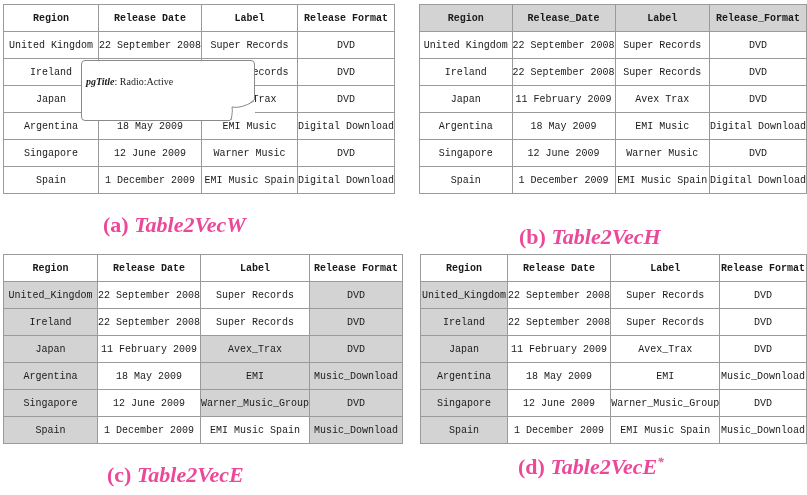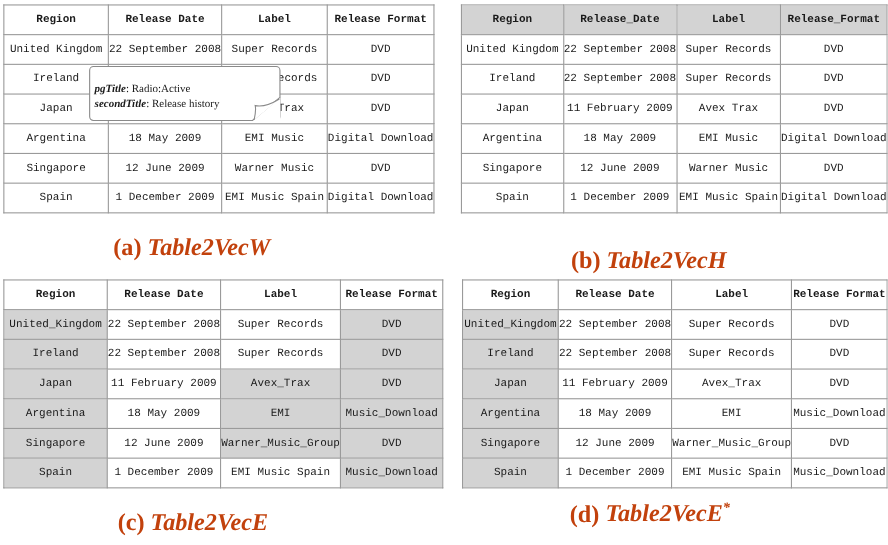--- a/index.html
+++ b/index.html
@@ -2,24 +2,24 @@
 <html><head>
 <meta charset="utf-8">
 <style>
   html, body { margin:0; padding:0; background:#ffffff; }
   body { width:807px; height:495px; position:relative; overflow:hidden; font-family:"Liberation Serif", serif; color:#1a1a1a; }
   .panel { position:absolute; }
   table.t { border-collapse:collapse; table-layout:fixed; font-family:Liberation Mono, monospace; font-size:10px; }
   table.t td, table.t th { border:1px solid #9a9a9a; height:26px; padding:0; text-align:center; vertical-align:middle; white-space:nowrap; overflow:hidden; }
   table.t th { font-weight:bold; }
   .g { background:#d3d3d3; }
-  .cap { position:absolute; font-family:"Liberation Serif", serif; font-size:22px; font-weight:bold; white-space:nowrap; color:#c2410c; }
+  .cap { position:absolute; font-family:"Liberation Serif", serif; font-size:22px; font-weight:bold; white-space:nowrap; color:#ec4899; }
   .cap .nm { font-style:italic; }
   .cap sup { font-size:13px; }
-  .note { position:absolute; left:78px; top:56px; width:174px; height:50px; background:#fff; border:1px solid #8a8a8a; border-radius:4px; box-sizing:border-box; font-size:10px; line-height:13px; padding:14px 0 0 4px; }
+  .note { position:absolute; left:78px; top:56px; width:174px; height:61px; background:#fff; border:1px solid #8a8a8a; border-radius:4px; box-sizing:border-box; font-size:10px; line-height:13px; padding:14px 0 0 4px; }
   .note b { font-style:italic; }
   .fold { position:absolute; right:-1px; bottom:-1px; width:26px; height:22px; }
 </style>
 </head>
 <body>
 
 <div class="panel" style="left:3px; top:4px;">
   <table class="t">
     <colgroup>
         <col style="width:95px">
@@ -67,21 +67,20 @@
     <tr>
           <td>Spain</td>
           <td>1 December 2009</td>
           <td>EMI Music Spain</td>
           <td>Digital Download</td>
         </tr>
   </tbody>
     </table>
   <div class="note">
     <div><b>pgTitle</b><span>: Radio:Active</span></div>
-    <div><b>secondTitle</b><span>: Release history</span></div>
     <svg class="fold" viewBox="0 0 26 22">
       <rect x="0" y="0" width="26" height="22" fill="#ffffff"></rect>
       <path d="M0 22 L26 0" stroke="#8a8a8a" stroke-width="1" fill="none"></path>
       <path d="M2 21 Q4 12 3 8 Q12 10 25 2" stroke="#8a8a8a" stroke-width="1" fill="#ffffff"></path>
     </svg>
   </div>
 </div>
 <div class="cap" style="left:103px; top:212px;"><span>(a)</span> <span class="nm">Table2VecW</span></div>
 
 <div class="panel" style="left:419px; top:4px;">

